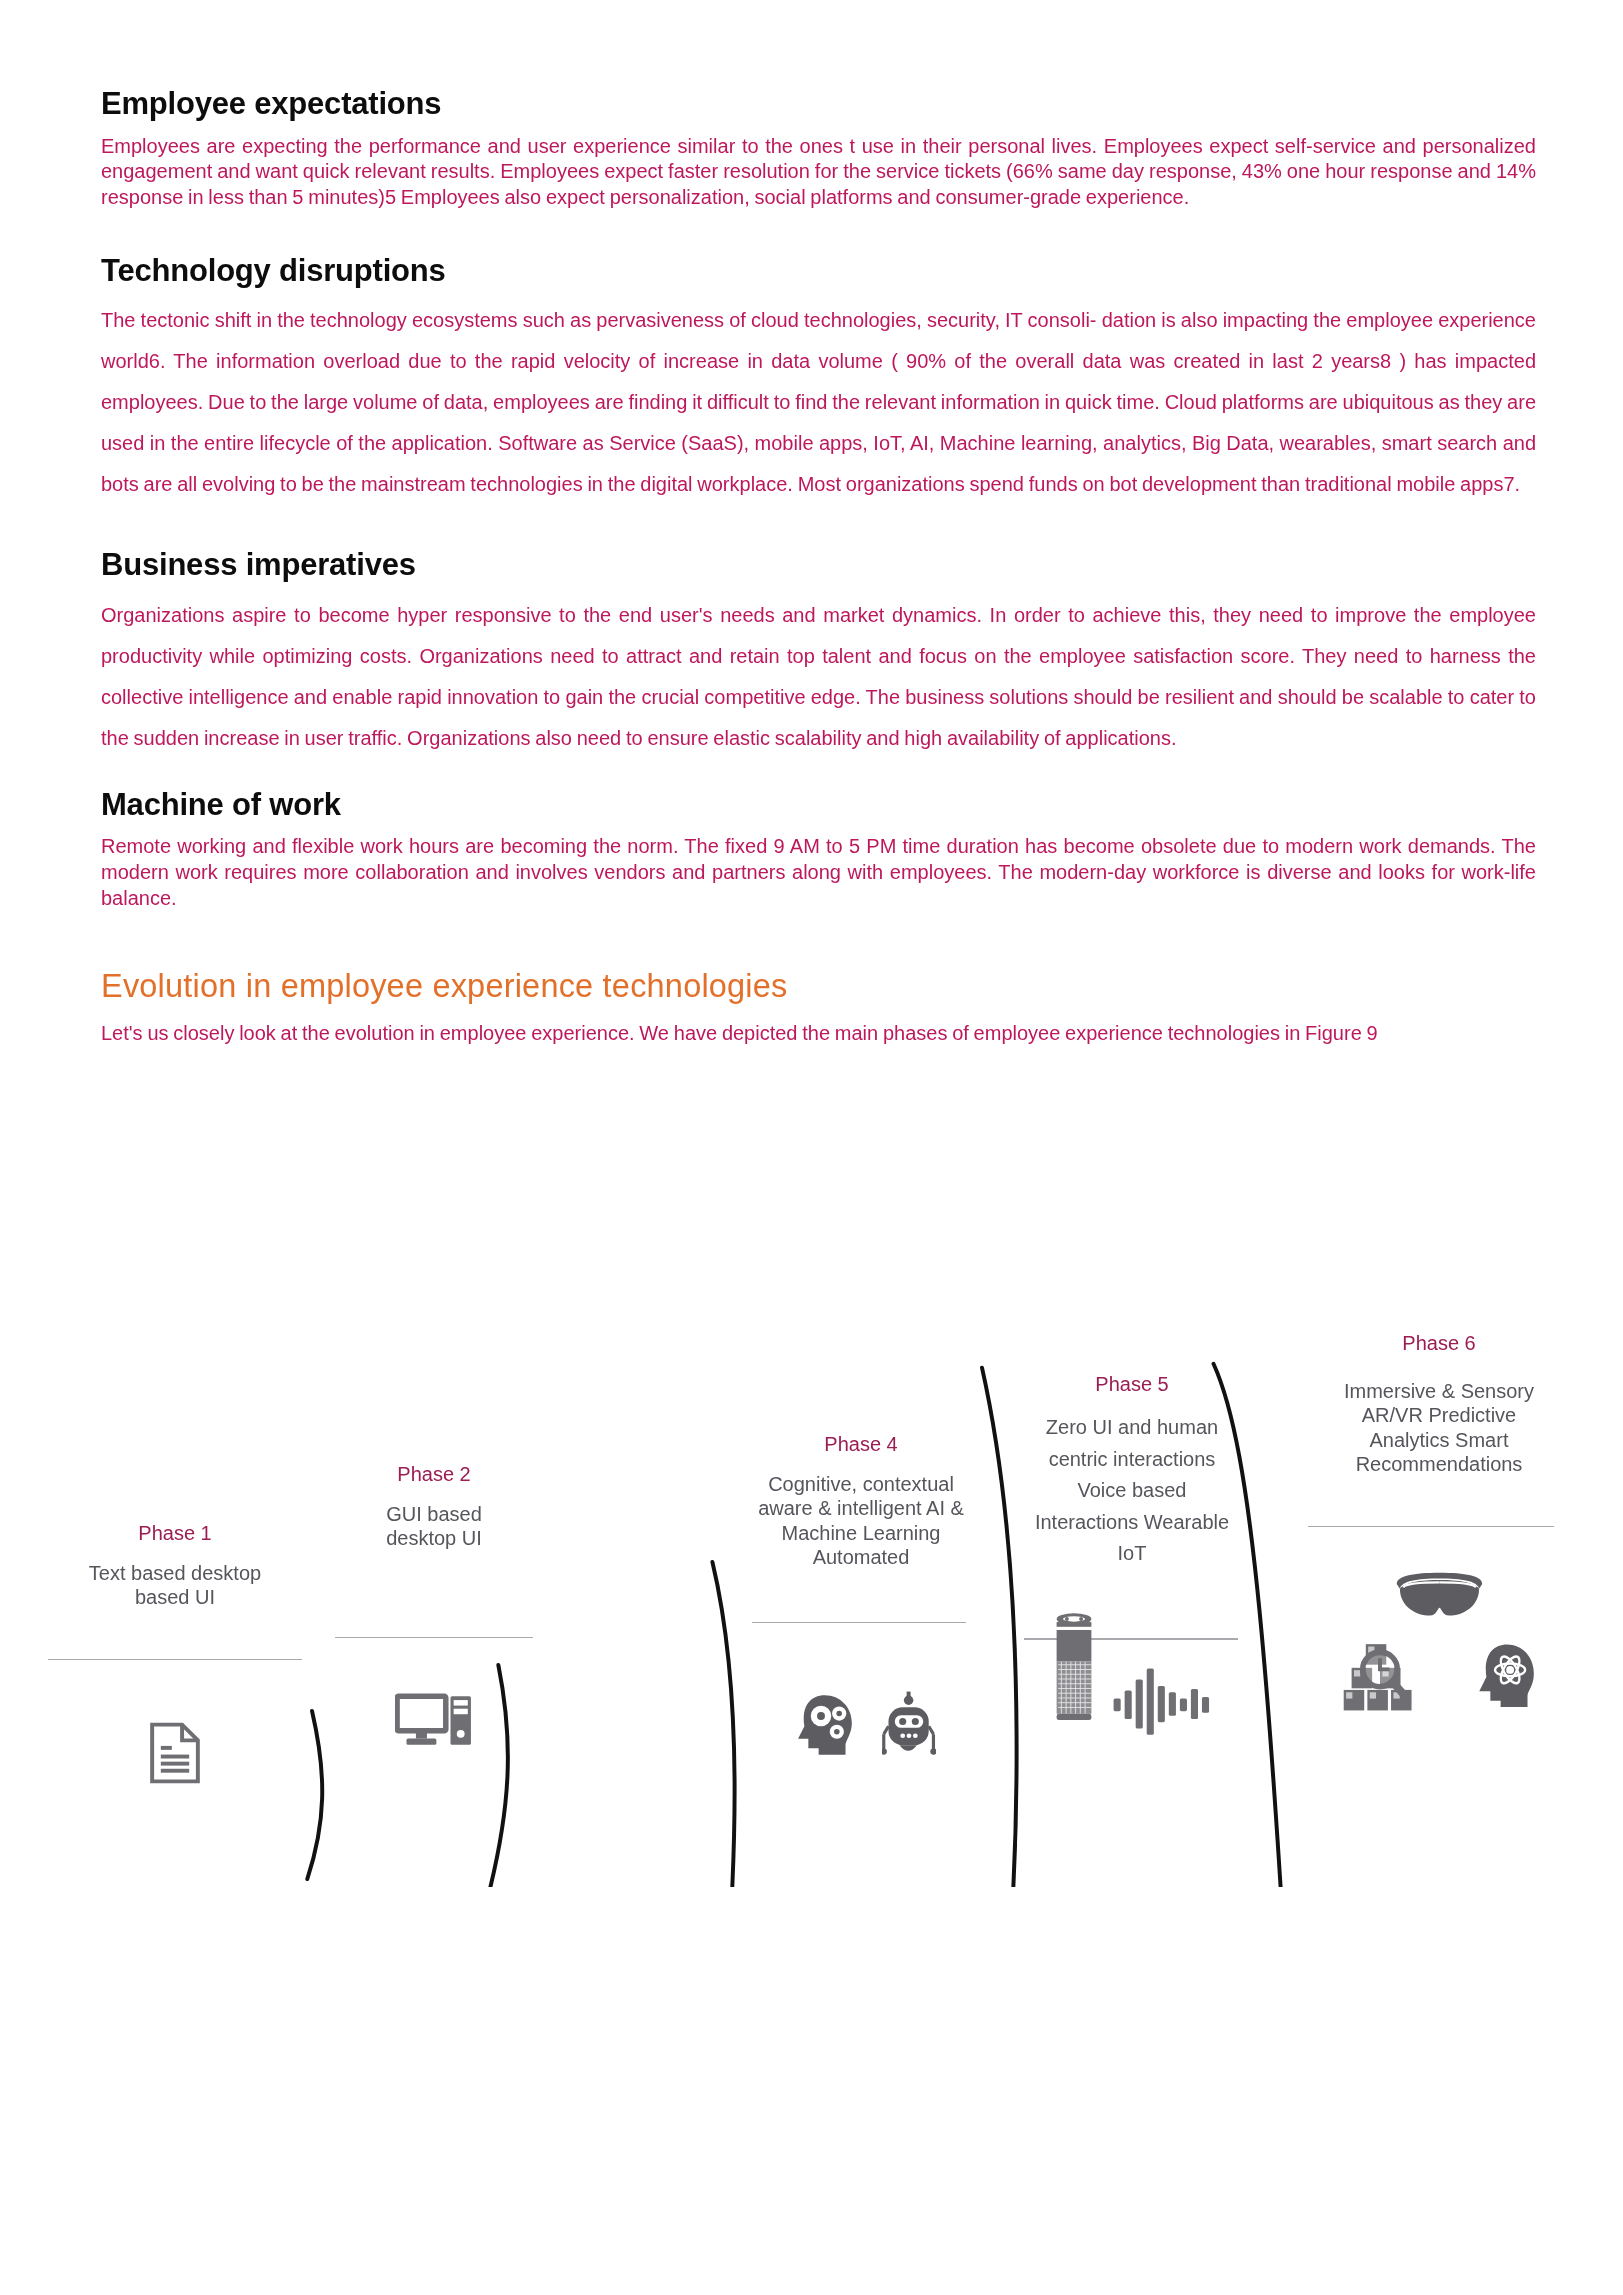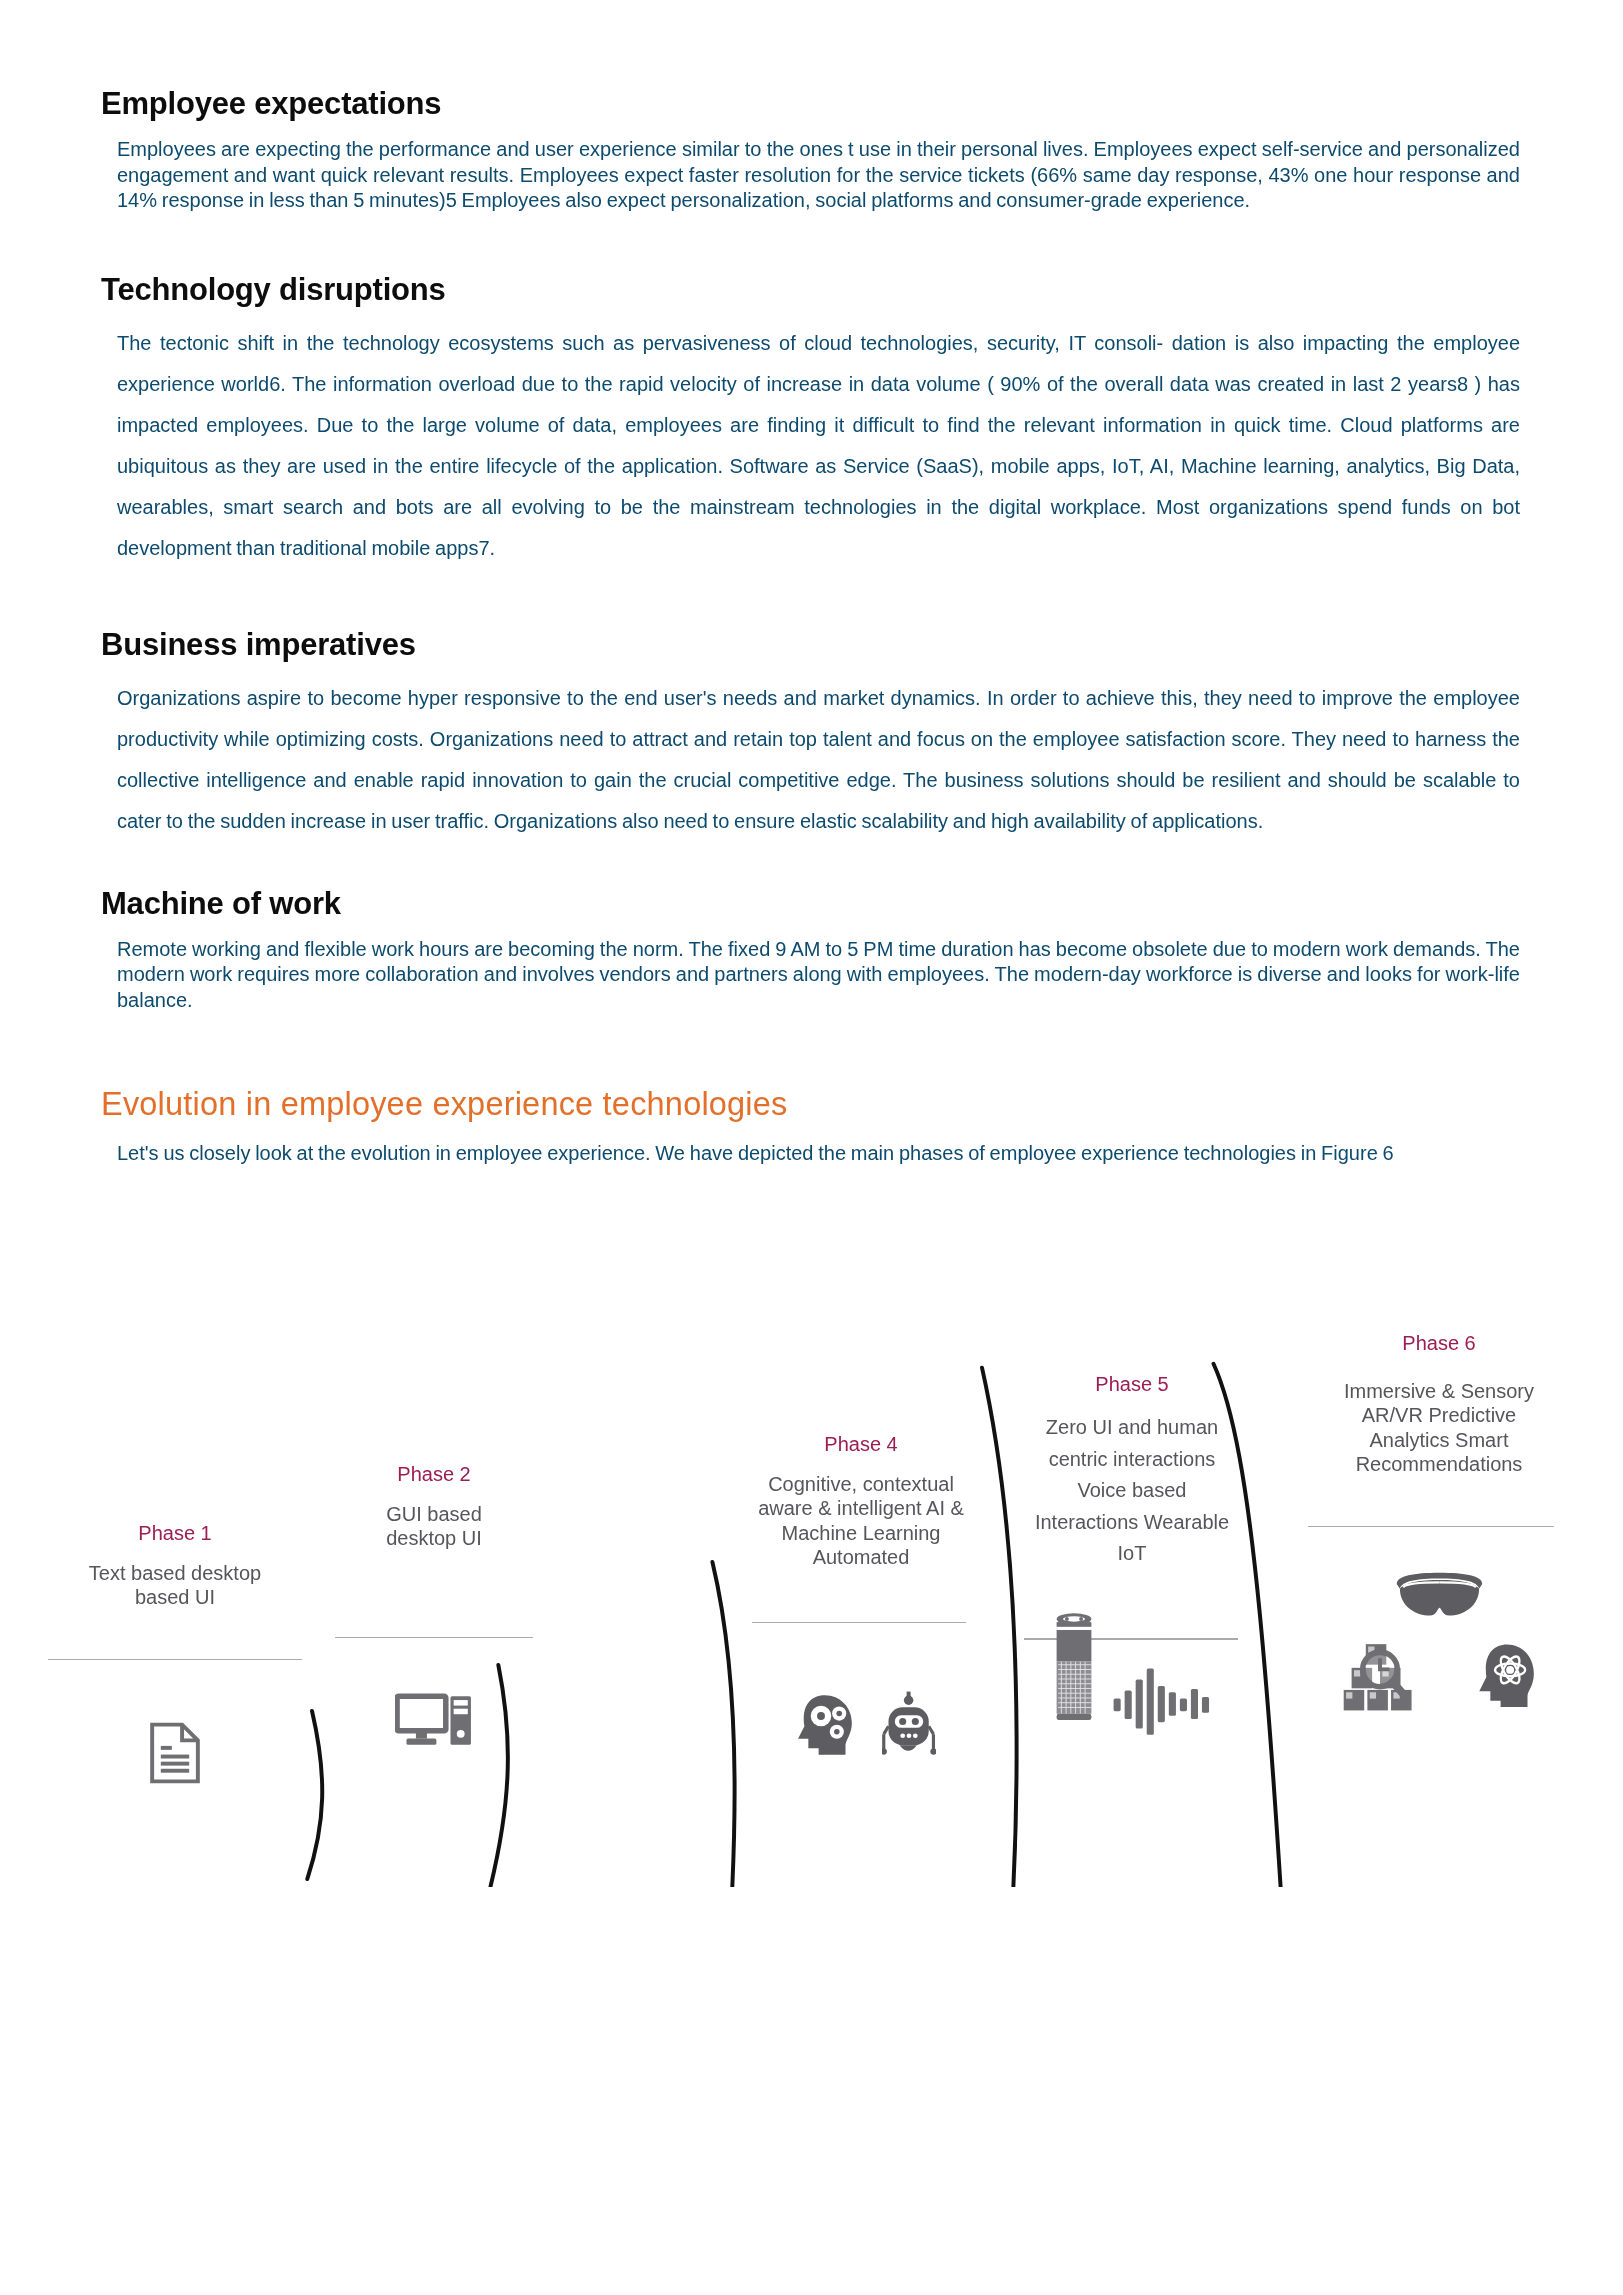--- a/index.html
+++ b/index.html
@@ -32,22 +32,22 @@
     font-size: 31px;
     line-height: 1.1;
     color: #0d0d0d;
     margin: 0 0 12.7px 0;
     letter-spacing: -0.2px;
   }
 
   p.body-text {
     font-family: "Liberation Sans", sans-serif;
     font-size: 20px;
-    color: #0c4a6e;
-    margin: 16px;
+    color: #be185d;
+    margin: 0;
     text-align: justify;
     word-spacing: -0.8px;
   }
   p.tight { line-height: 1.28; }
   p.loose { line-height: 2.05; }
   p.semi  { line-height: 1.42; }
 
   .gap-sm { height: 28.5px; }
   .gap-md { height: 43px; }
   .gap-lg { height: 57px; }
@@ -133,21 +133,21 @@
     <p class="body-text loose">Organizations aspire to become hyper responsive to the end user's needs and market dynamics. In order to achieve this, they need to improve the employee productivity while optimizing costs. Organizations need to attract and retain top talent and focus on the employee satisfaction score. They need to harness the collective intelligence and enable rapid innovation to gain the crucial competitive edge. The business solutions should be resilient and should be scalable to cater to the sudden increase in user traffic. Organizations also need to ensure elastic scalability and high availability of applications.</p>
 
     <div class="gap-sm"></div>
 
     <h2 class="section-title">Machine of work</h2>
     <p class="body-text tight">Remote working and flexible work hours are becoming the norm. The fixed 9 AM to 5 PM time duration has become obsolete due to modern work demands. The modern work requires more collaboration and involves vendors and partners along with employees. The modern-day workforce is diverse and looks for work-life balance.</p>
 
     <div class="gap-lg"></div>
 
     <h2 class="orange-title">Evolution in employee experience technologies</h2>
-    <p class="body-text semi">Let's us closely look at the evolution in employee experience. We have depicted the main phases of employee experience technologies in Figure 6</p>
+    <p class="body-text semi">Let's us closely look at the evolution in employee experience. We have depicted the main phases of employee experience technologies in Figure 9</p>
   </div>
 
   <div class="figure-wrap">
 
     <svg class="figure-svg" viewBox="0 0 1960 700">
       <g fill="none" stroke="#111111" stroke-width="5" stroke-linecap="round">
         <path d="M333,478 C352,560 350,620 327,690"></path>
         <path d="M568,420 C588,520 582,600 558,700"></path>
         <path d="M838,290 C876,450 874,660 840,1010"></path>
         <path d="M1178,45 C1235,300 1235,700 1185,1030"></path>

